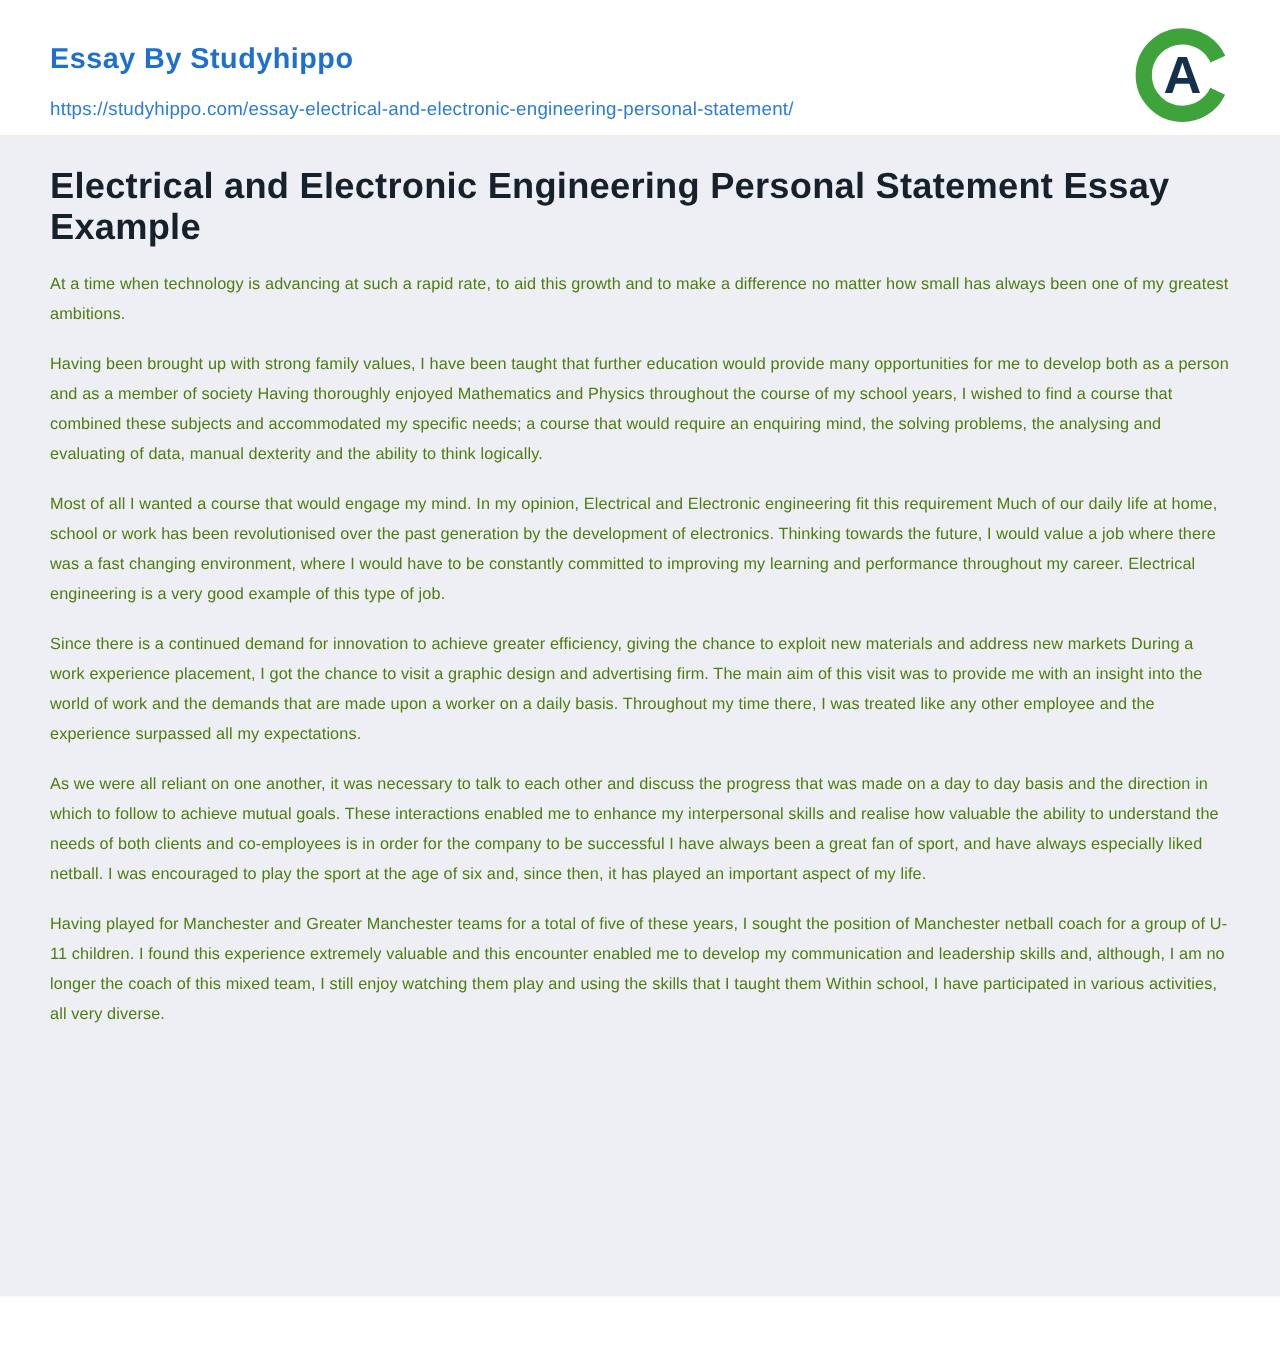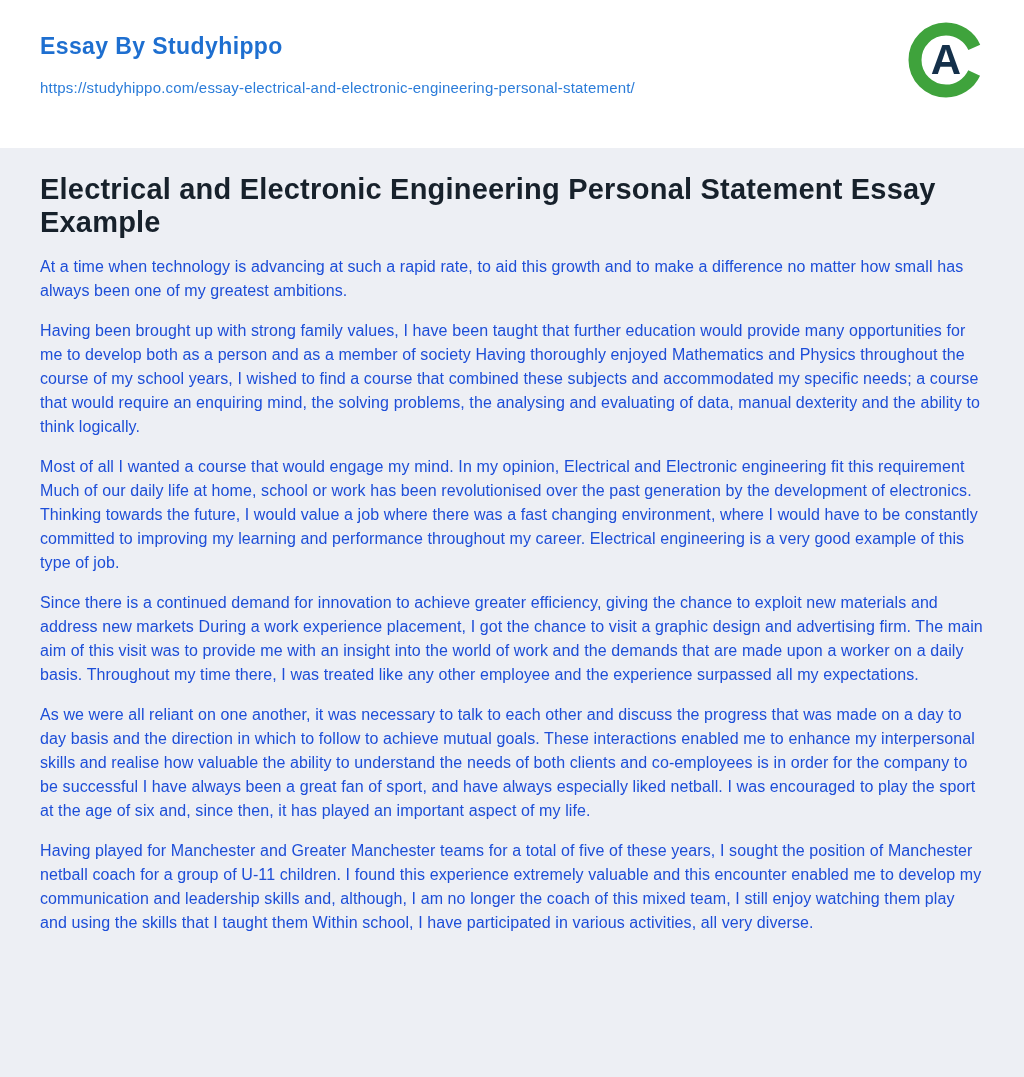--- a/index.html
+++ b/index.html
@@ -14,21 +14,21 @@
   }
   .page {
     width: 1024px;
     height: 1077px;
     background: #ffffff;
     overflow: hidden;
     position: relative;
   }
   .site-header {
     background: #ffffff;
-    height: 148px;
+    height: 108px;
     box-sizing: border-box;
     padding: 34px 64px 0 40px;
     position: relative;
   }
   .site-title {
     color: #1e6fd0;
     font-size: 23px;
     font-weight: 700;
     letter-spacing: 0.4px;
     margin: 0;
@@ -59,22 +59,22 @@
   }
   .article-title {
     color: #17212b;
     font-size: 29px;
     line-height: 33px;
     font-weight: 800;
     letter-spacing: 0.2px;
     margin: 0 0 16px 0;
   }
   .paragraph {
-    color: #1d4ed8;
-    font-size: 16px;
+    color: #4d7c0f;
+    font-size: 13px;
     line-height: 24px;
     margin: 0 0 16px 0;
     letter-spacing: 0.1px;
   }
   .paragraph:last-child {
     margin-bottom: 0;
   }
 </style>
 </head>
 <body>

